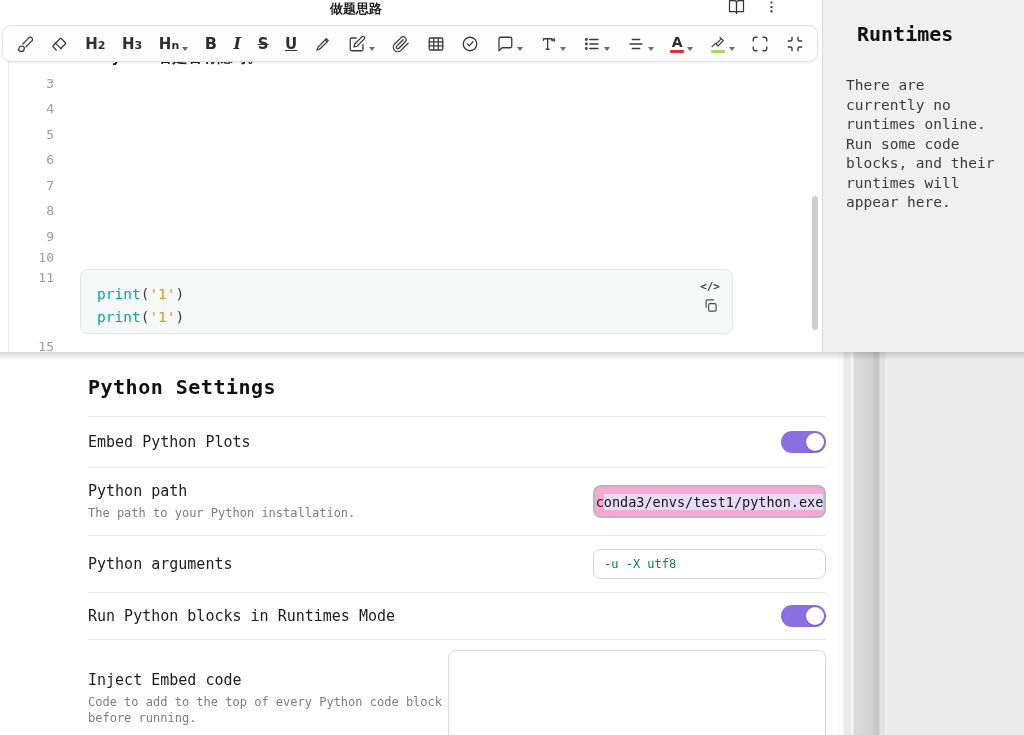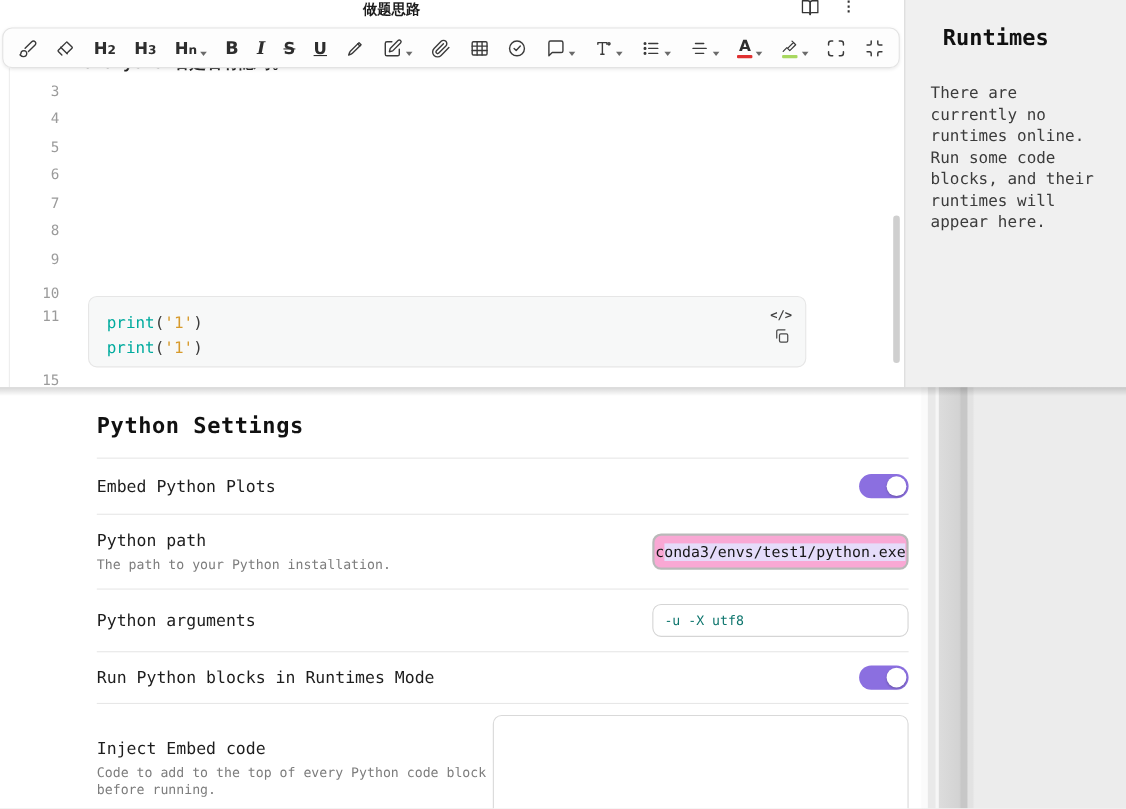--- a/index.html
+++ b/index.html
@@ -243,22 +243,22 @@
 
     <div class="editor-left-border"></div>
 
     <span class="linenum" style="top:76px">3</span>
     <span class="linenum" style="top:101px">4</span>
     <span class="linenum" style="top:127px">5</span>
     <span class="linenum" style="top:152px">6</span>
     <span class="linenum" style="top:178px">7</span>
     <span class="linenum" style="top:203px">8</span>
     <span class="linenum" style="top:229px">9</span>
-    <span class="linenum" style="top:260px">10</span>
-    <span class="linenum" style="top:281px">11</span>
+    <span class="linenum" style="top:250px">10</span>
+    <span class="linenum" style="top:270px">11</span>
     <span class="linenum" style="top:339px">15</span>
 
     <div class="code-block">
       <div class="code-line"><span style="color:#00ab9e">print</span><span style="color:#3b3b3b">(</span><span style="color:#d79a2b">'1'</span><span style="color:#3b3b3b">)</span></div>
       <div class="code-line"><span style="color:#00ab9e">print</span><span style="color:#3b3b3b">(</span><span style="color:#d79a2b">'1'</span><span style="color:#3b3b3b">)</span></div>
       <div class="cb-tools">
         <span class="lang-badge">&lt;/&gt;</span>
         <span>
           <svg width="15" height="15" viewBox="0 0 24 24" fill="none" stroke="#4a4a4a" stroke-width="1.8" stroke-linecap="round" stroke-linejoin="round">
             <rect x="9" y="9" width="12" height="12" rx="2"></rect>

